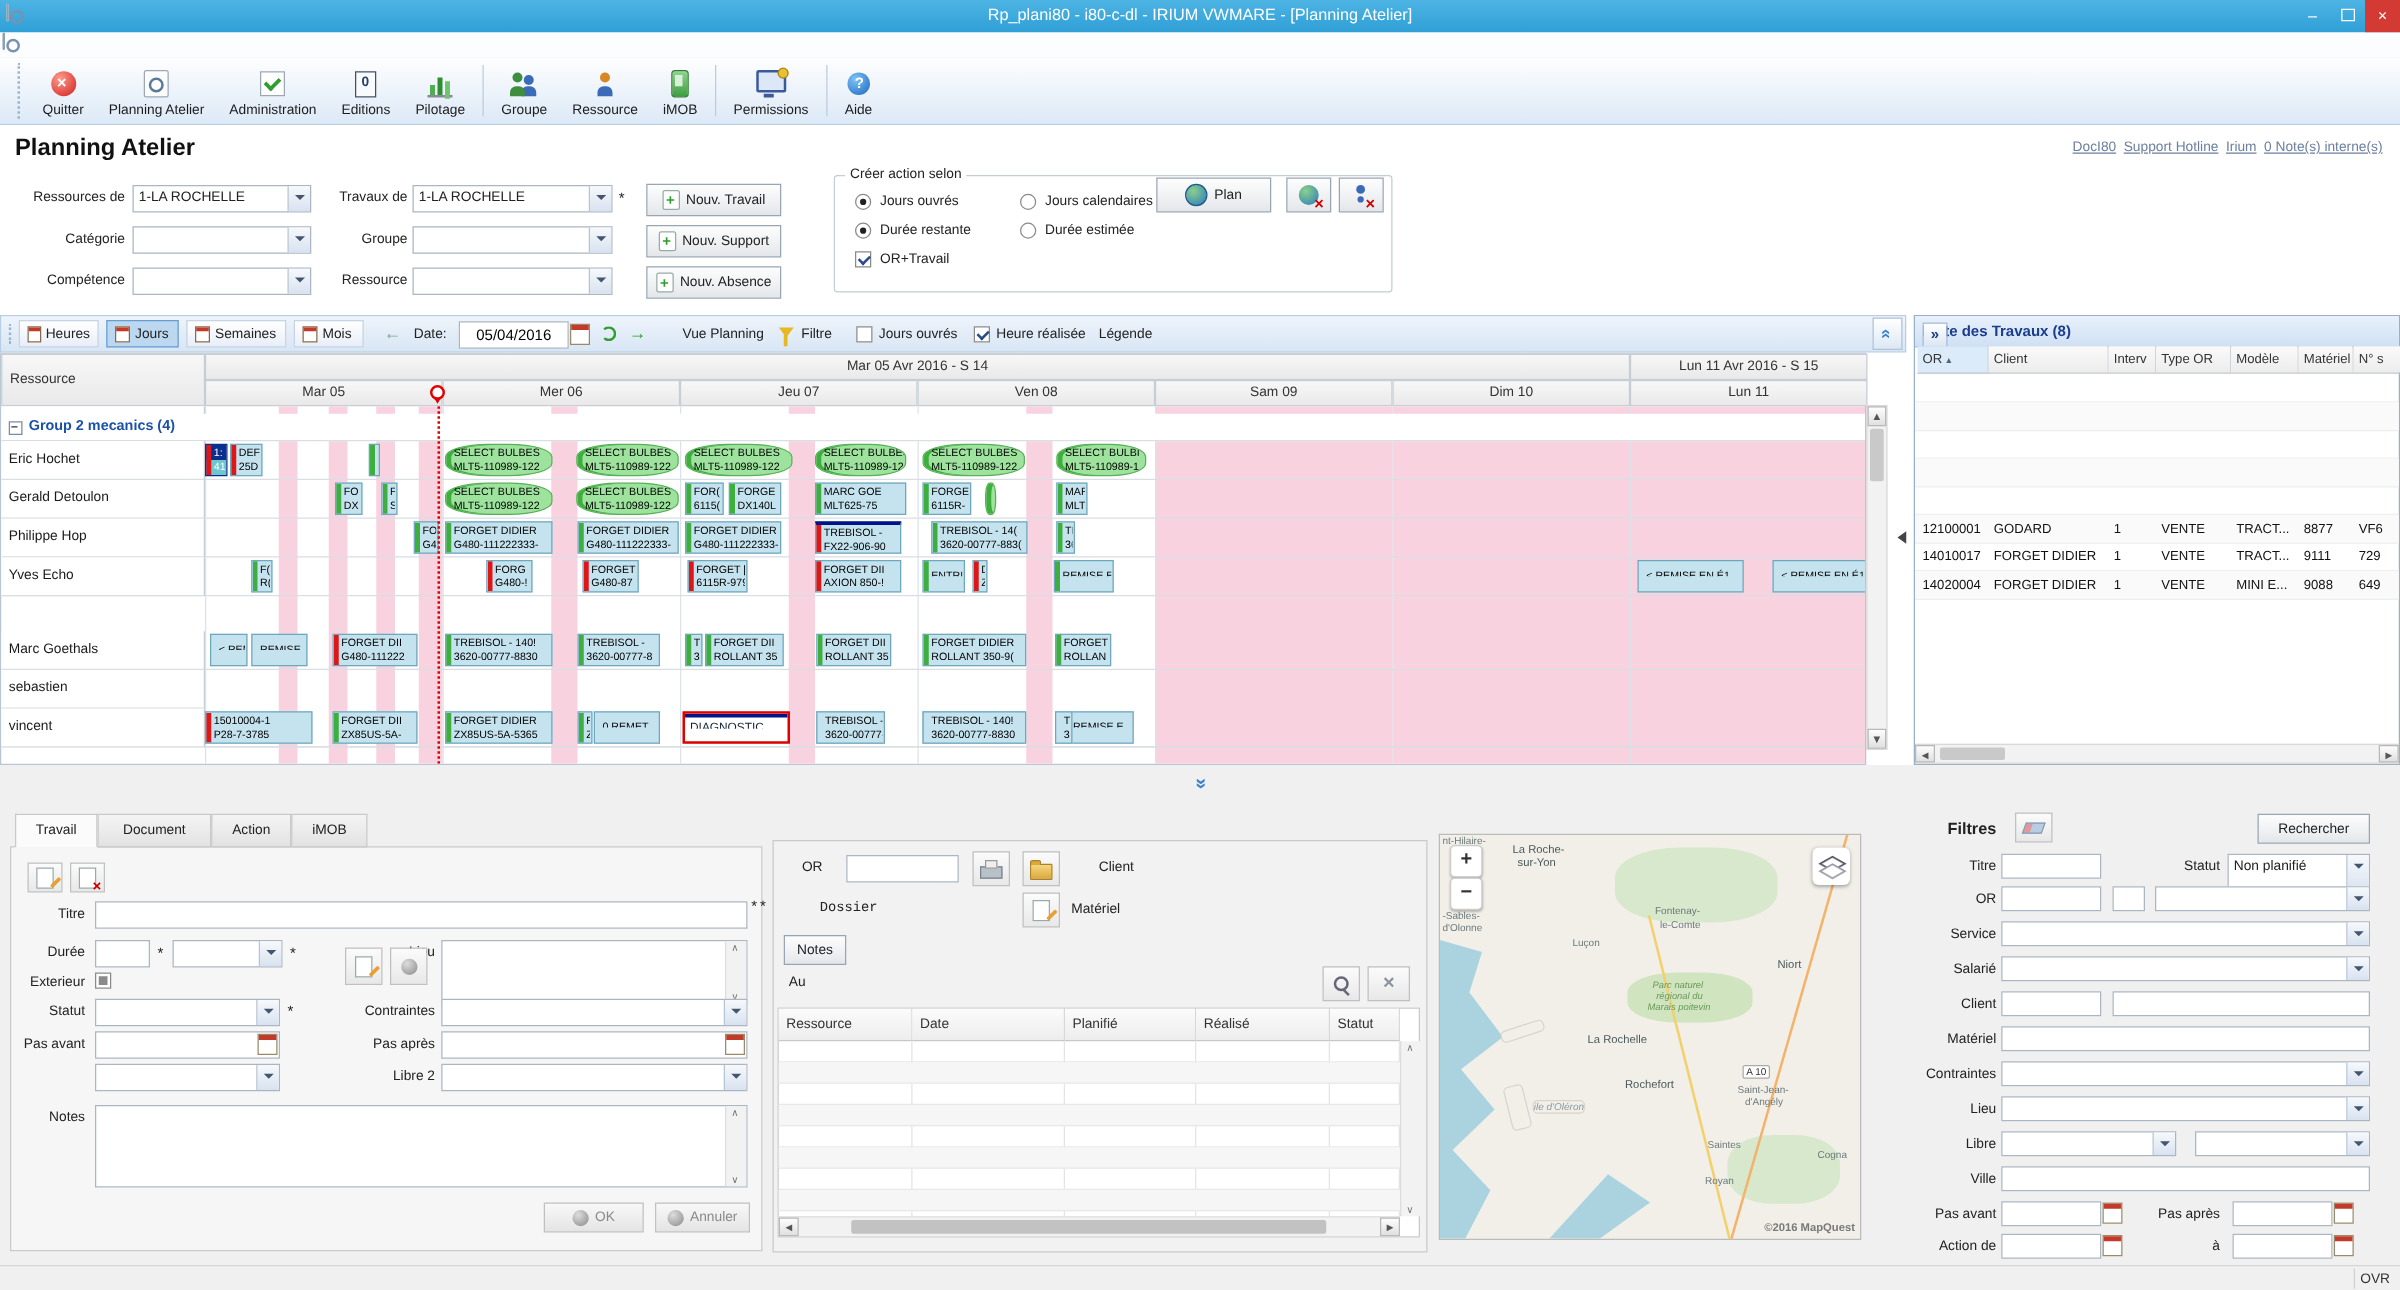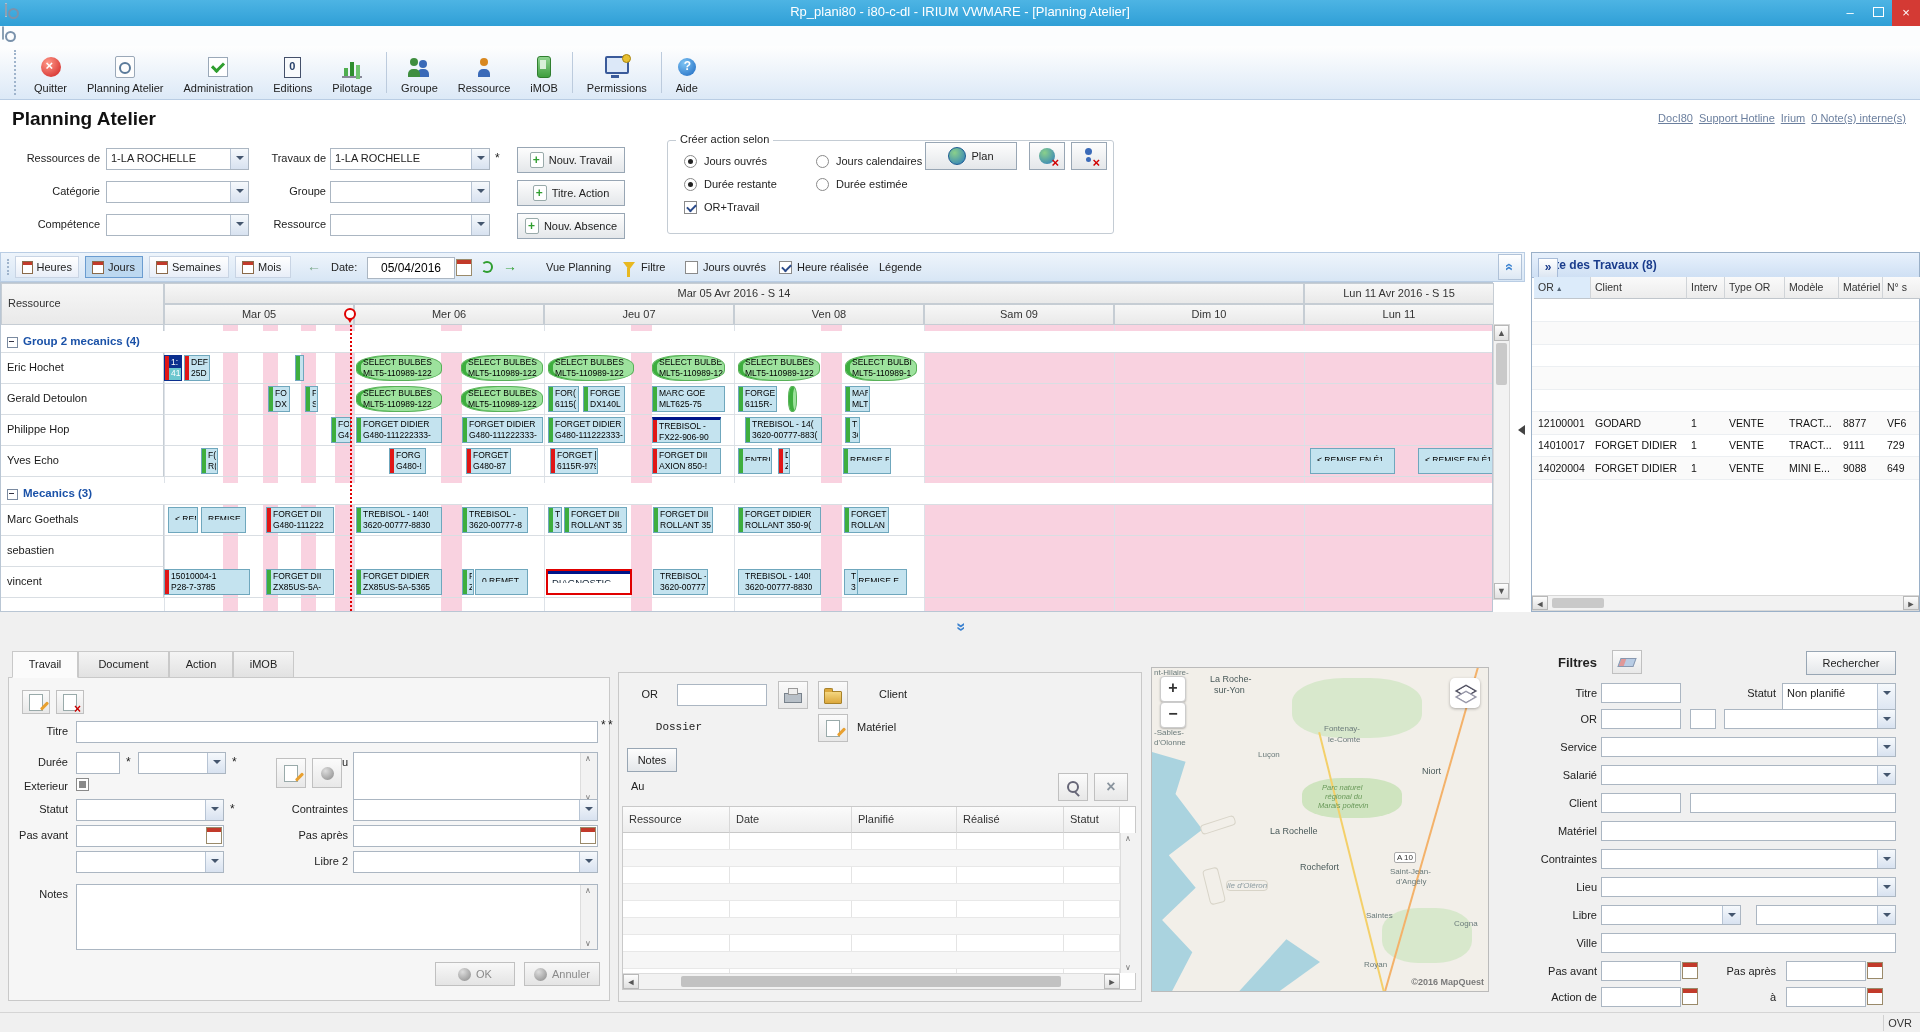--- a/index.html
+++ b/index.html
@@ -296,21 +296,21 @@
           <span class="v"></span>
           <span class="b"></span>
         </div>
         <div class="flabel" style="left: 250px; top: 85px; width: 76px;">Groupe</div>
         <div class="dd" style="left: 330px; top: 81px; width: 160px; height: 22px;">
           <span class="v"></span>
           <span class="b"></span>
         </div>
         <div class="btn" style="left: 517px; top: 80px; width: 108px; height: 26px;">
           <span class="plusdoc"></span>
-          <span>Titre. Action</span>
+          <span>Nouv. Support</span>
         </div>
         <div class="flabel" style="left: 0px; top: 118px; width: 100px;">Compétence</div>
         <div class="dd" style="left: 106px; top: 114px; width: 143px; height: 22px;">
           <span class="v"></span>
           <span class="b"></span>
         </div>
         <div class="flabel" style="left: 250px; top: 118px; width: 76px;">Ressource</div>
         <div class="dd" style="left: 330px; top: 114px; width: 160px; height: 22px;">
           <span class="v"></span>
           <span class="b"></span>
@@ -586,24 +586,20 @@
             <span class="l">&lt; REMISE EN É1</span>
             <span class="l"></span>
           </div>
           <div class="task  one" style="left: 1417px; width: 80px;">
             <span class="l">&lt; REMISE EN É1</span>
             <span class="l"></span>
           </div>
         </div>
         <div class="rescell" style="top: 121px; height: 31px;">
           <span>Yves Echo</span>
-        </div>
-        <div class="grow head" style="top: 158px; height: 22px;">
-          <span class="boxminus"></span>
-          <span class="gtxt">Mecanics (3)</span>
         </div>
         <div class="grow" style="top: 180px; height: 31px;">
           <div class="task  one" style="left: 167px; width: 30px;">
             <span class="l">&lt; REM(</span>
             <span class="l"></span>
           </div>
           <div class="task  one" style="left: 200px; width: 45px;">
             <span class="l">REMISE</span>
             <span class="l"></span>
           </div>
@@ -943,21 +939,21 @@
           <div class="maplab park" style="left: 173px; top: 124px;">régional du</div>
           <div class="maplab park" style="left: 166px; top: 133px;">Marais poitevin</div>
           <div class="maplab city" style="left: 118px; top: 158px;">La Rochelle</div>
           <div class="maplab city" style="left: 148px; top: 194px;">Rochefort</div>
           <div class="maplab shield" style="left: 242px; top: 184px;">A 10</div>
           <div class="maplab town" style="left: 238px; top: 199px;">Saint-Jean-</div>
           <div class="maplab town" style="left: 244px; top: 209px;">d'Angély</div>
           <div class="maplab island" style="left: 74px; top: 212px;">ile d'Oléron</div>
           <div class="maplab town" style="left: 214px; top: 243px;">Saintes</div>
           <div class="maplab town" style="left: 302px; top: 251px;">Cogna</div>
-          <div class="maplab town" style="left: 168px; top: 292px; padding-left: 44px;">Royan</div>
+          <div class="maplab town" style="left: 168px; top: 272px; padding-left: 44px;">Royan</div>
         </div>
       <div class="mapzoom" style="left:8px;top:8px;">+</div>
       <div class="mapzoom" style="left:8px;top:34px;">−</div>
       <div class="maplayers"></div>
       <div class="maplab attr" style="right:4px;bottom:4px;">©2016 MapQuest</div>
     </div>
 
     <div class="flab2" style="left:1539px;top:43px;width:58px;font-weight:bold;font-size:13px;">Filtres</div>
     <div class="miniicbtn" style="left:1612px;top:38px;width:30px;height:24px;">
         <span class="ic-eraser" style="width:14px;height:7px;background:#b8cce4;border:1px solid #8898b0;transform:skewX(-20deg);box-shadow:inset 5px 0 0 #e09898;display:inline-block;"></span>

